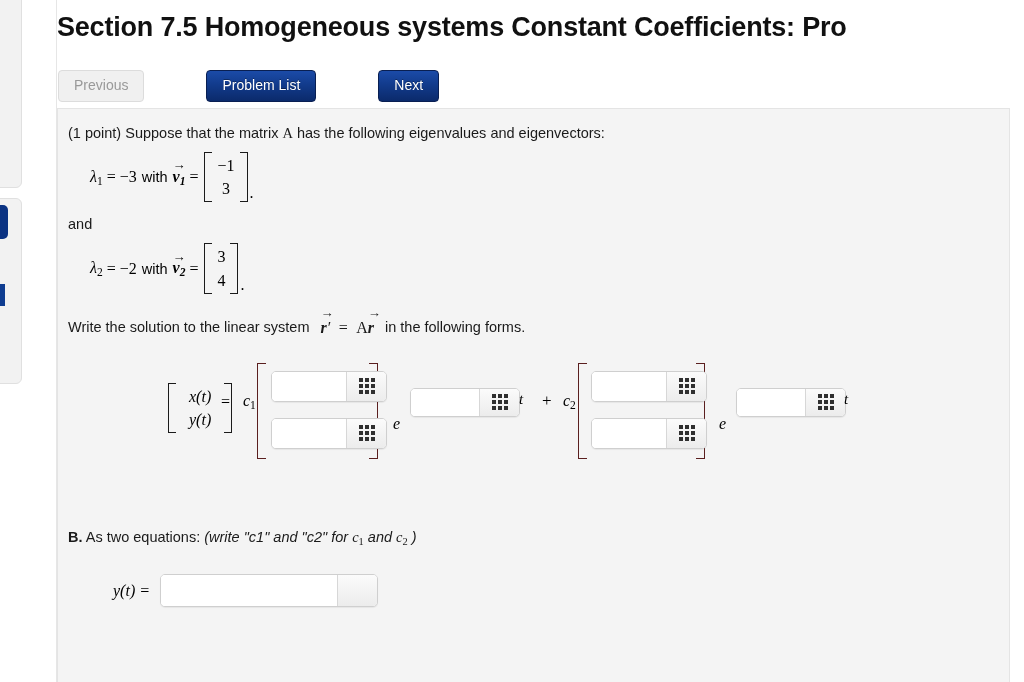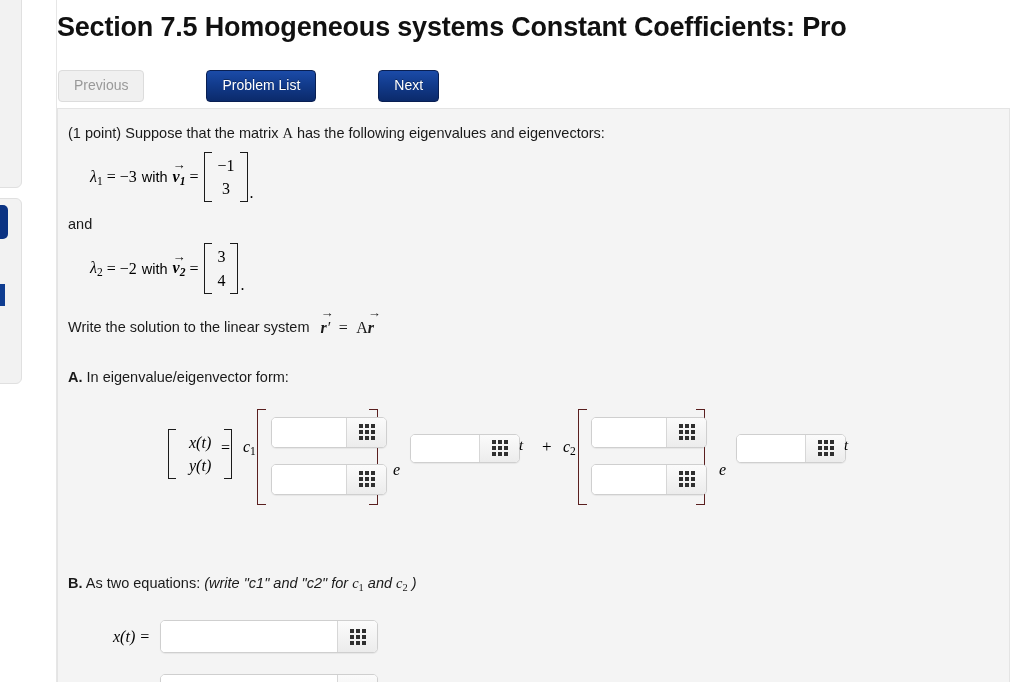--- a/index.html
+++ b/index.html
@@ -214,26 +214,23 @@
       <span class="mn" style="align-self:flex-end;">.</span>
     </div>
 
     <div class="para" style="margin-top:22px;display:flex;align-items:center;">
       <span>Write the solution to the linear system</span>
       <span style="margin:0 11px;font-size:16px;">
         <span class="vecarrow">r</span><span class="mi">′</span>
         <span class="mn" style="margin:0 4px;">=</span>
         <span class="mrm">A</span><span class="vecarrow">r</span>
       </span>
-    </div>
-
-    <div class="section-head">
-      <b>A.</b>
-      <span>In eigenvalue/eigenvector form:</span>
-    </div>
+      <span>in the following forms.</span>
+    </div>
+
 
     <div class="partA">
 
       <span class="vmat xyvec">
         <span class="bl"></span>
         <span class="cells">
           <div class="mi">x(t)</div>
           <div class="mi">y(t)</div>
         </span>
         <span class="br"></span>
@@ -366,39 +363,20 @@
       <i>
         <span>(write "c1" and "c2" for</span>
         <span class="mi">c<span class="subn">1</span></span>
         <span>and</span>
         <span class="mi">c<span class="subn">2</span></span>
         <span>)</span>
       </i>
     </div>
 
     <div class="partB-rows">
-      <div class="brow">
-        <span class="lbl mi">x(t) =</span>
-        <span class="ansbox">
-          <input class="field" style="width: 176px; height: 31px;" value="">
-          <span class="kp">
-              <span class="kpgrid">
-                <i></i>
-                <i></i>
-                <i></i>
-                <i></i>
-                <i></i>
-                <i></i>
-                <i></i>
-                <i></i>
-                <i></i>
-              </span>
-            </span>
-        </span>
-      </div>
       <div class="brow" style="margin-top:10px;">
         <span class="lbl mi">y(t) =</span>
         <span class="ansbox">
           <input class="field" style="width: 176px; height: 31px;" value="">
           <span class="kp"></span>
         </span>
       </div>
     </div>
 
   </div>

